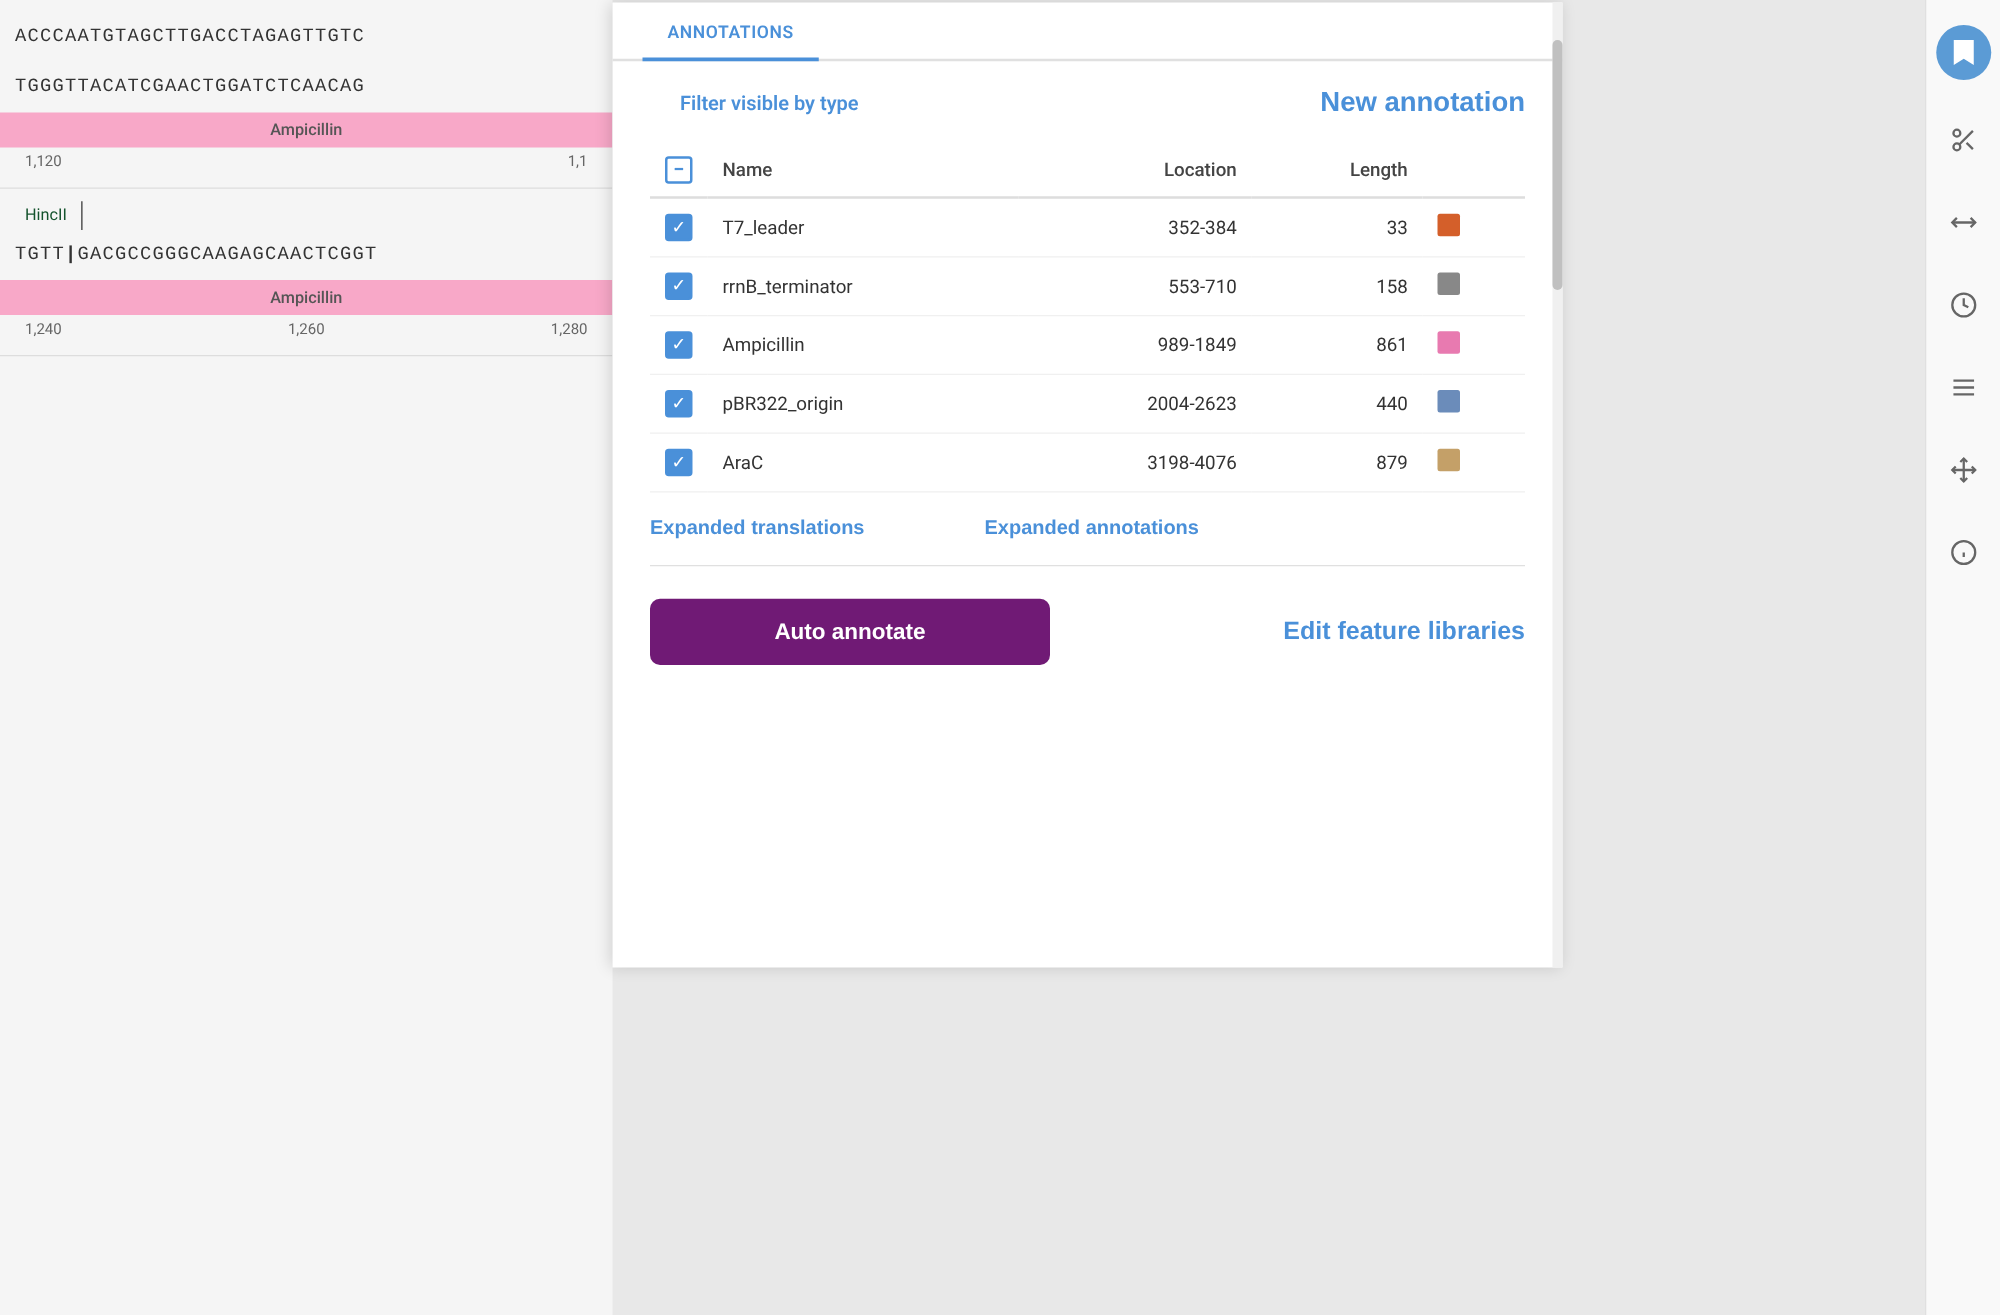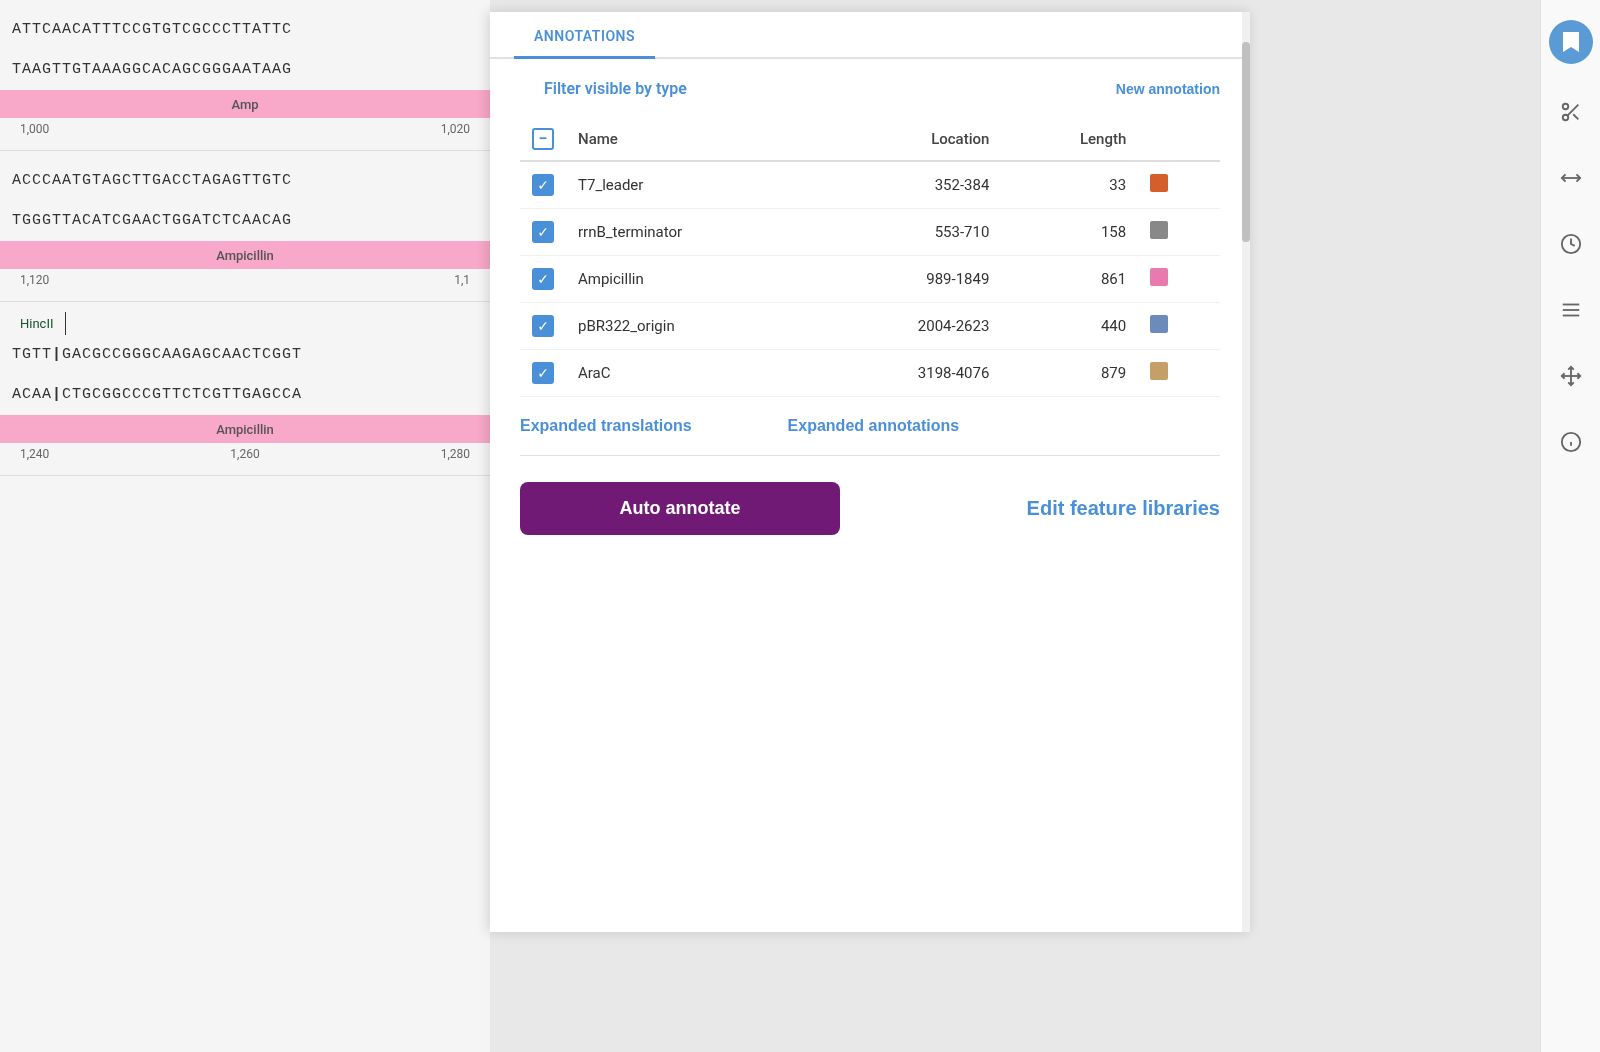--- a/index.html
+++ b/index.html
@@ -67,24 +67,24 @@
       left: 65px;
       top: 0;
       width: 1px;
       height: 100%;
       background: #333;
     }
 
     
     .panel {
       position: absolute;
-      top: 12px;
+      top: 2px;
       left: 490px;
       width: 760px;
-      height: 920px;
+      height: 772px;
       background: #fff;
       box-shadow: -2px 0 12px rgba(0,0,0,0.15);
       display: flex;
       flex-direction: column;
     }
 
     .panel-tabs {
       display: flex;
       border-bottom: 2px solid #e0e0e0;
       padding: 0 24px;
@@ -126,21 +126,21 @@
     }
 
     .filter-label {
       font-size: 16px;
       font-weight: 600;
       color: #4a90d9;
       cursor: pointer;
     }
 
     .new-annotation-btn {
-      font-size: 14px;
+      font-size: 22px;
       font-weight: 600;
       color: #4a90d9;
       cursor: pointer;
       background: none;
       border: none;
     }
 
     
     .annotation-table {
       width: 100%;
@@ -336,47 +336,37 @@
       cursor: pointer;
       color: #fff;
       font-size: 18px;
     }
   </style>
 </head>
 <body>
 
 <div class="dna-background">
 
-  <div class="dna-section">
-    <div class="dna-text">ATTCAACATTTCCGTGTCGCCCTTATTC</div>
-    <div class="dna-text">TAAGTTGTAAAGGCACAGCGGGAATAAG</div>
-    <div class="pink-bar">Amp</div>
-    <div class="ruler">
-      <span>1,000</span>
-      <span>1,020</span>
-    </div>
-  </div>
 
   <div class="dna-section">
     <div class="dna-text">ACCCAATGTAGCTTGACCTAGAGTTGTC</div>
     <div class="dna-text">TGGGTTACATCGAACTGGATCTCAACAG</div>
     <div class="pink-bar">Ampicillin</div>
     <div class="ruler">
       <span>1,120</span>
       <span>1,1</span>
     </div>
   </div>
 
   <div class="dna-section">
     <div class="hincii-label">
       HincII
       <div class="hincii-line"></div>
     </div>
     <div class="dna-text">TGTT<span style="color:#333;font-weight:bold;">|</span>GACGCCGGGCAAGAGCAACTCGGT</div>
-    <div class="dna-text">ACAA<span style="font-weight:bold;">|</span>CTGCGGCCCGTTCTCGTTGAGCCA</div>
     <div class="pink-bar">Ampicillin</div>
     <div class="ruler">
       <span>1,240</span>
       <span>1,260</span>
       <span>1,280</span>
     </div>
   </div>
 </div>
 
 <div class="panel">

